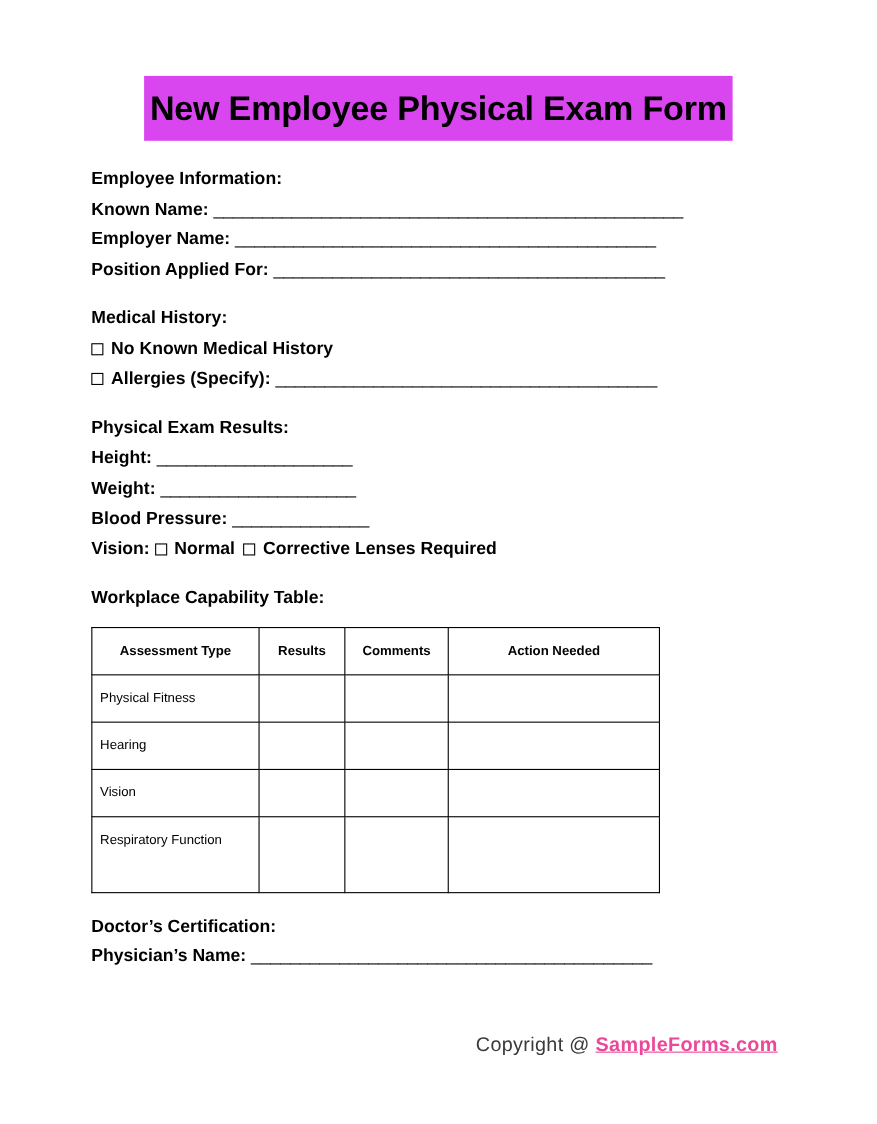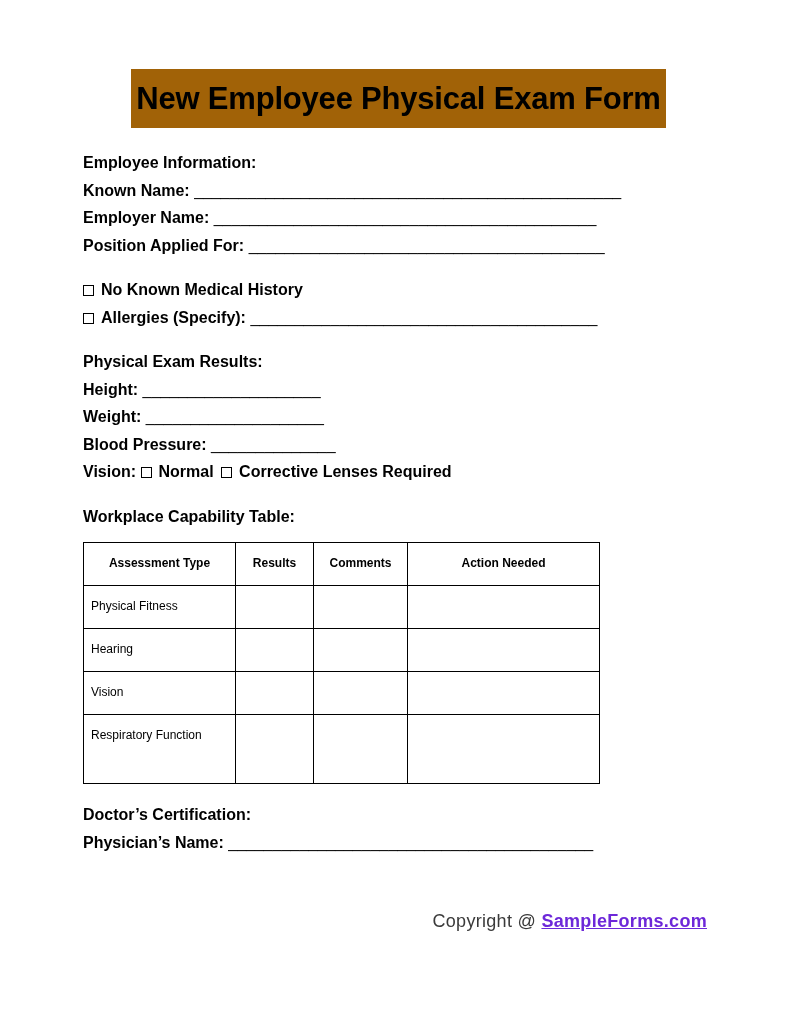--- a/index.html
+++ b/index.html
@@ -8,21 +8,21 @@
     width: 797px;
     min-height: 1022px;
     background: #ffffff;
     color: #000000;
     font-family: "Liberation Sans", sans-serif;
   }
   .page { padding-top: 80px; }
 
   .title-wrap { text-align: center; margin-bottom: 32px; }
   .title-highlight {
-    background: #a16207;
+    background: #d946ef;
     font-size: 31px;
     font-weight: 700;
     line-height: 37px;
     padding: 12px 5px;
     letter-spacing: -0.2px;
   }
 
   .content {
     padding-left: 83px;
     padding-right: 60px;
@@ -72,21 +72,21 @@
   .footer {
     margin-top: 55px;
     padding-right: 90px;
     text-align: right;
     font-size: 18px;
     font-weight: 400;
     color: #3a3a3a;
     letter-spacing: 0.3px;
   }
   .footer-link {
-    color: #6d28d9;
+    color: #ec4899;
     font-weight: 700;
     text-decoration: underline;
     cursor: pointer;
   }
 </style>
 </head>
 <body>
 
 <div class="page">
 
@@ -97,20 +97,21 @@
   <div class="content">
 
     <div class="sec">
       <p class="line">Employee Information:</p>
       <p class="line"><span>Known Name:</span> <span class="fill">________________________________________________</span></p>
       <p class="line"><span>Employer Name:</span> <span class="fill">___________________________________________</span></p>
       <p class="line"><span>Position Applied For:</span> <span class="fill">________________________________________</span></p>
     </div>
 
     <div class="sec">
+      <p class="line">Medical History:</p>
       <p class="line"><span class="cb"></span><span>No Known Medical History</span></p>
       <p class="line"><span class="cb"></span><span>Allergies (Specify):</span> <span class="fill">_______________________________________</span></p>
     </div>
 
     <div class="sec">
       <p class="line">Physical Exam Results:</p>
       <p class="line"><span>Height:</span> <span class="fill">____________________</span></p>
       <p class="line"><span>Weight:</span> <span class="fill">____________________</span></p>
       <p class="line"><span>Blood Pressure:</span> <span class="fill">______________</span></p>
       <p class="line"><span>Vision:</span> <span class="cb"></span><span>Normal</span> <span class="cb mid"></span><span>Corrective Lenses Required</span></p>

